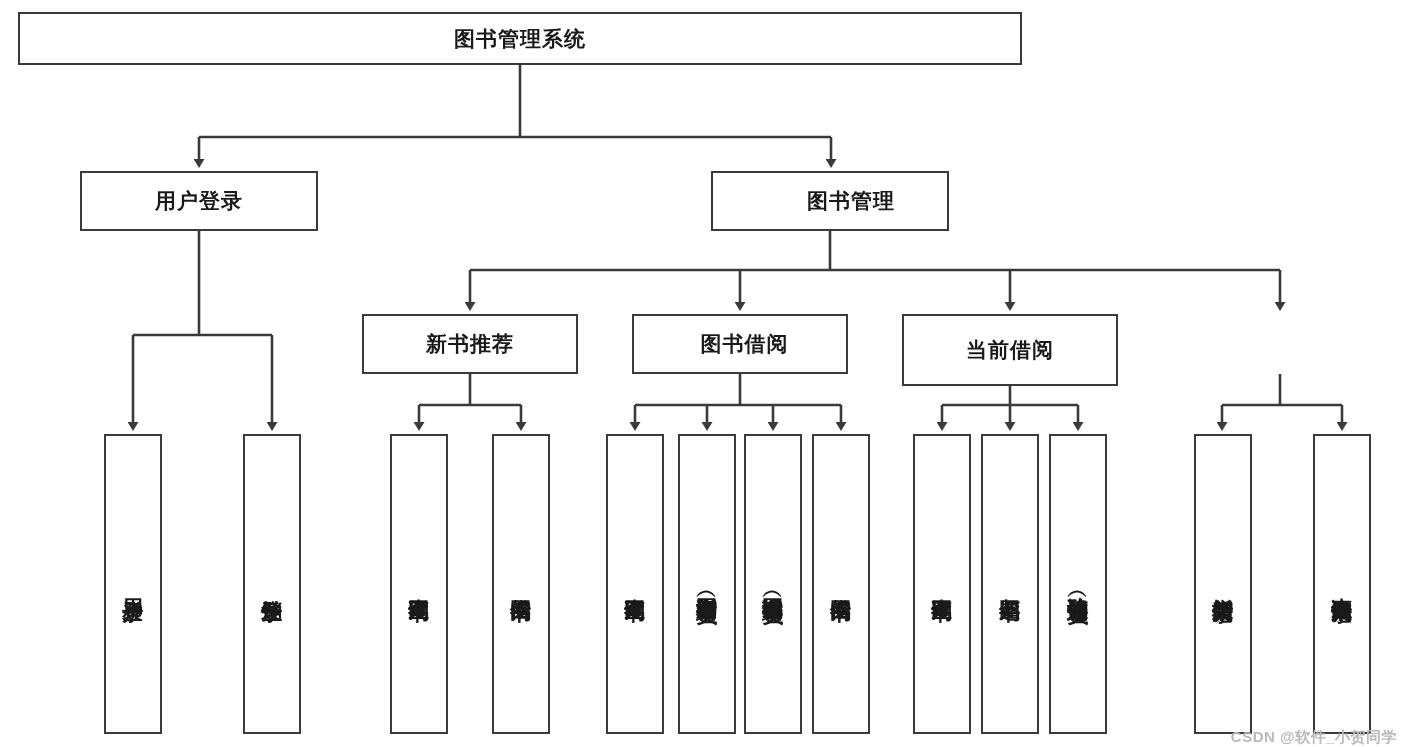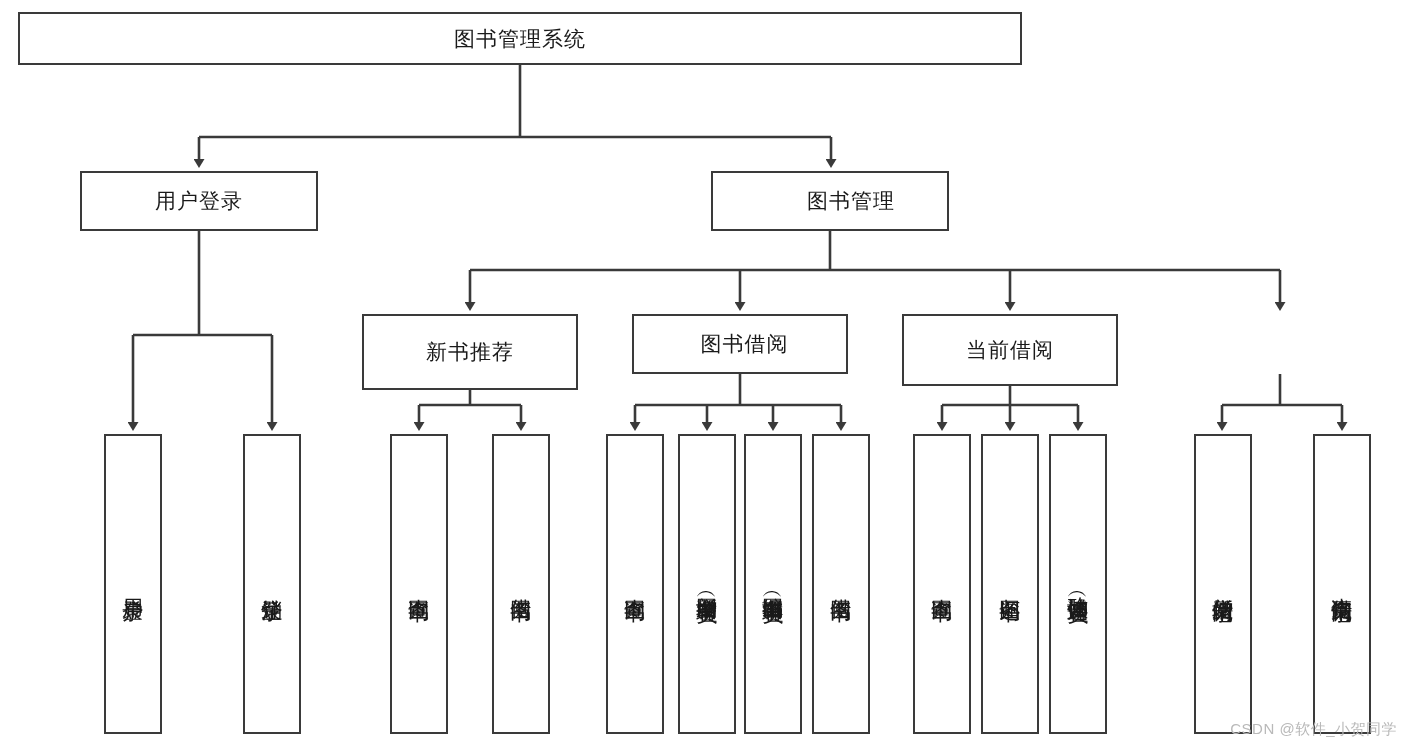--- a/index.html
+++ b/index.html
@@ -48,34 +48,36 @@
     writing-mode: vertical-rl;
     text-orientation: upright;
     align-items: center;
     justify-content: center;
     padding: 4px 0;
   }
   .node .label {
     display: block;
     text-align: center;
     white-space: nowrap;
+    font-weight: bold;
   }
   .node.vertical .label {
     writing-mode: vertical-rl;
     text-orientation: upright;
   }
   #watermark {
     position: absolute;
     right: 8px;
-    bottom: 8px;
+    bottom: 0;
     font-size: 15px;
     color: #b9b9b9;
     letter-spacing: 0.5px;
     white-space: nowrap;
     user-select: none;
+    font-weight: bold;
   }
 </style>
 </head>
 <body>
 
 <div id="diagram-root">
 
   <svg id="edge-layer" viewBox="0 0 1405 747" xmlns="http://www.w3.org/2000/svg">
     <defs>
       <marker id="arrow" markerWidth="10" markerHeight="11" refX="1" refY="5.5" orient="auto" markerUnits="userSpaceOnUse">
@@ -130,21 +132,21 @@
     <span class="label">图书管理系统</span>
   </div>
 
   <div class="node horizontal" style="left:80px; top:171px; width:238px; height:60px;">
     <span class="label">用户登录</span>
   </div>
   <div class="node horizontal" style="left:711px; top:171px; width:238px; height:60px;padding-left:42px;">
     <span class="label">图书管理</span>
   </div>
 
-  <div class="node horizontal" style="left:362px; top:314px; width:216px; height:76px;">
+  <div class="node horizontal" style="left:362px; top:314px; width:216px; height:60px;">
     <span class="label">新书推荐</span>
   </div>
   <div class="node horizontal" style="left:632px; top:314px; width:216px; height:60px;padding-left:9px;">
     <span class="label">图书借阅</span>
   </div>
   <div class="node horizontal" style="left:902px; top:314px; width:216px; height:72px;">
     <span class="label">当前借阅</span>
   </div>
 
   <div class="node vertical" style="left:104px; top:434px; width:58px; height:300px;">

